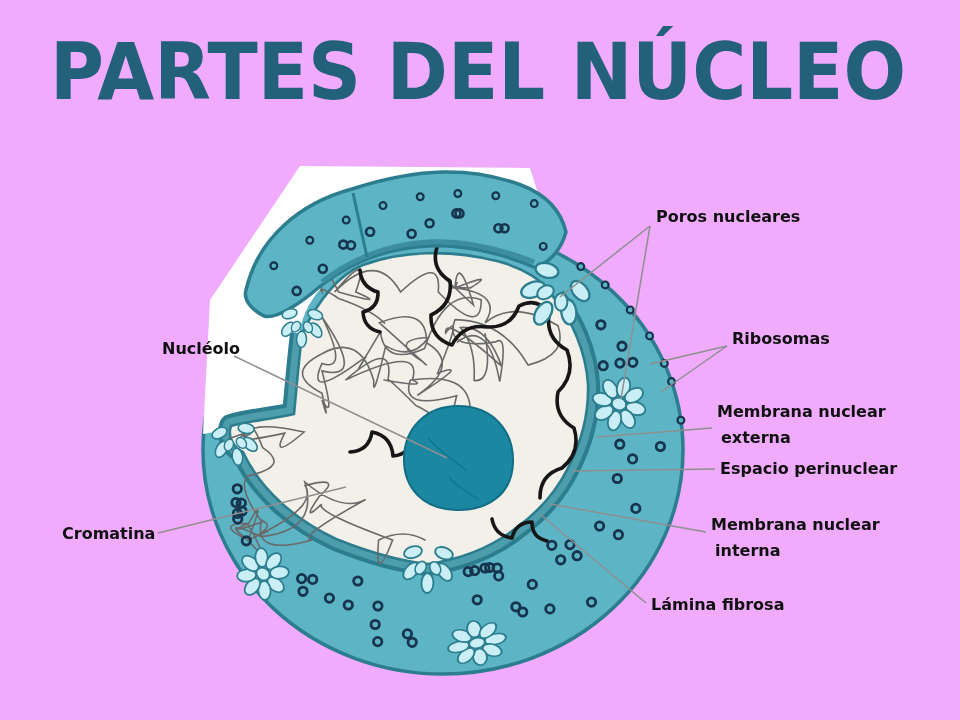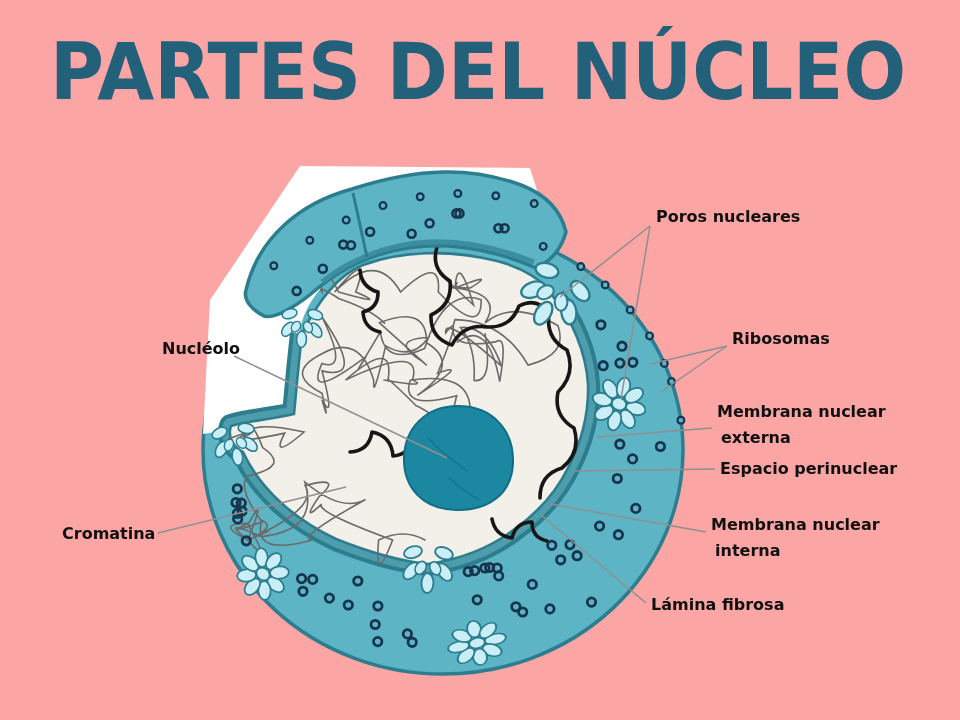--- a/index.html
+++ b/index.html
@@ -1,21 +1,21 @@
 <!DOCTYPE html>
 <html style="--title: #236079; --membrane: #2c7d8e; --shell: #5cb4c5; --band: #4e9dad; --interior: #f3f0e9; --nucleolus: #1b87a0; --pore: #c9eef6; --dot: #17344e; --leader: #8f8f8f; --labeltext: #101010;"><head>
 <meta charset="utf-8">
 <style>
   :root{
     --title:#236079; --membrane:#2c7d8e; --shell:#5cb4c5; --band:#4e9dad;
     --interior:#f3f0e9; --nucleolus:#1b87a0; --pore:#c9eef6; --dot:#17344e;
     --leader:#8f8f8f; --labeltext:#101010;
   }
   html,body{margin:0;padding:0;background:#ffffff;}
-  .page{width:960px;height:720px;position:relative;background:#fca5a5;overflow:hidden;}
+  .page{width:960px;height:720px;position:relative;background:#f0abfc;overflow:hidden;}
   svg{display:block;}
   .title-text{
     font-family:"DejaVu Sans", sans-serif;
     font-weight:bold;
     fill:var(--title);
   }
   .lbl{
     font-family:"DejaVu Sans", sans-serif;
     font-weight:bold;
     font-size:16px;

